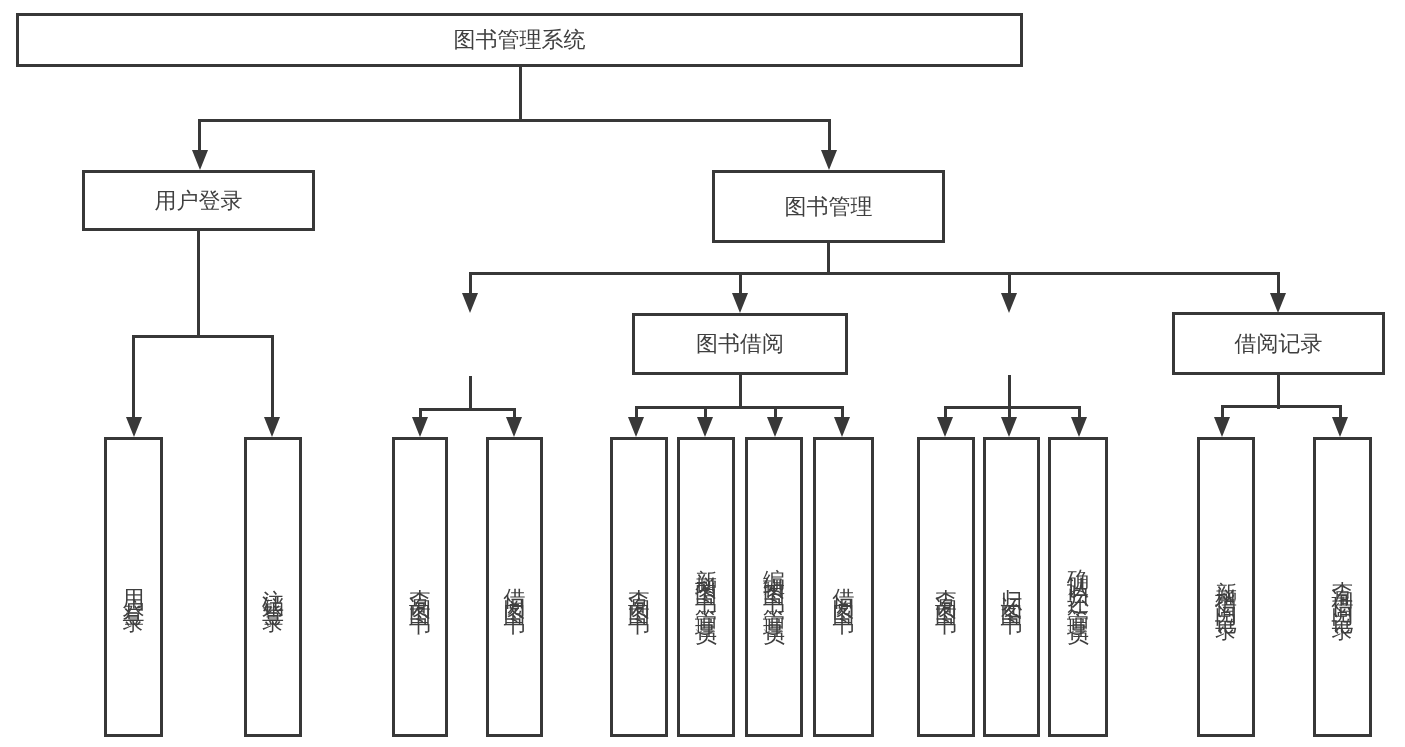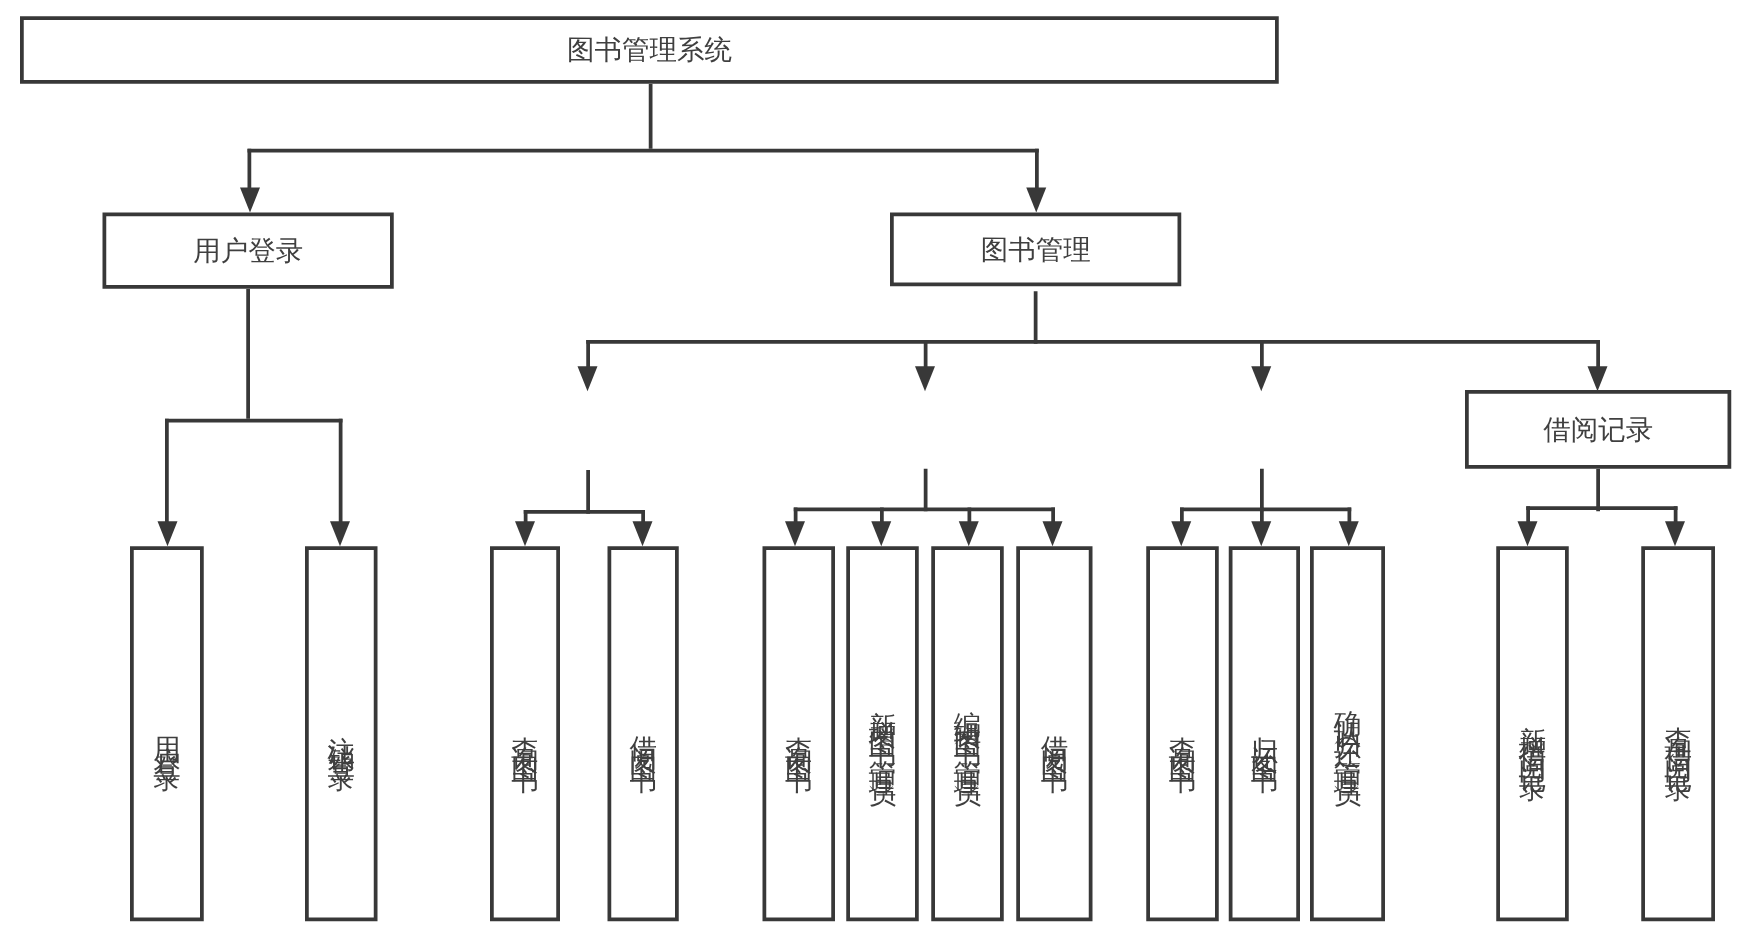--- a/index.html
+++ b/index.html
@@ -43,21 +43,21 @@
   <div class="vline" style="left:519px;top:67px;height:52px"></div>
   <div class="hline" style="left:198px;top:119px;width:633px"></div>
   <div class="vline" style="left:198px;top:119px;height:33px"></div>
   <div class="vline" style="left:828px;top:119px;height:33px"></div>
   <div class="arrow" style="left:192px;top:150px"></div>
   <div class="arrow" style="left:821px;top:150px"></div>
 
   <div class="node" style="left:82px;top:170px;width:233px;height:61px">
     <span>用户登录</span>
   </div>
-  <div class="node" style="left:712px;top:170px;width:233px;height:59px">
+  <div class="node" style="left:712px;top:170px;width:233px;height:73px">
     <span>图书管理</span>
   </div>
 
   <div class="vline" style="left:197px;top:231px;height:104px"></div>
   <div class="hline" style="left:132px;top:335px;width:142px"></div>
   <div class="vline" style="left:132px;top:335px;height:84px"></div>
   <div class="vline" style="left:271px;top:335px;height:84px"></div>
   <div class="arrow" style="left:126px;top:417px"></div>
   <div class="arrow" style="left:264px;top:417px"></div>
 
@@ -65,20 +65,23 @@
   <div class="hline" style="left:469px;top:272px;width:811px"></div>
   <div class="vline" style="left:469px;top:272px;height:23px"></div>
   <div class="vline" style="left:739px;top:272px;height:23px"></div>
   <div class="vline" style="left:1008px;top:272px;height:23px"></div>
   <div class="vline" style="left:1277px;top:272px;height:23px"></div>
   <div class="arrow" style="left:462px;top:293px"></div>
   <div class="arrow" style="left:732px;top:293px"></div>
   <div class="arrow" style="left:1001px;top:293px"></div>
   <div class="arrow" style="left:1270px;top:293px"></div>
 
+  <div class="node" style="left:632px;top:313px;width:216px;height:62px">
+    <span>图书借阅</span>
+  </div>
   <div class="node" style="left:1172px;top:312px;width:213px;height:63px">
     <span>借阅记录</span>
   </div>
 
   <div class="vline" style="left:469px;top:376px;height:35px"></div>
   <div class="hline" style="left:419px;top:408px;width:97px"></div>
   <div class="vline" style="left:419px;top:408px;height:11px"></div>
   <div class="vline" style="left:513px;top:408px;height:11px"></div>
   <div class="arrow" style="left:412px;top:417px"></div>
   <div class="arrow" style="left:506px;top:417px"></div>

